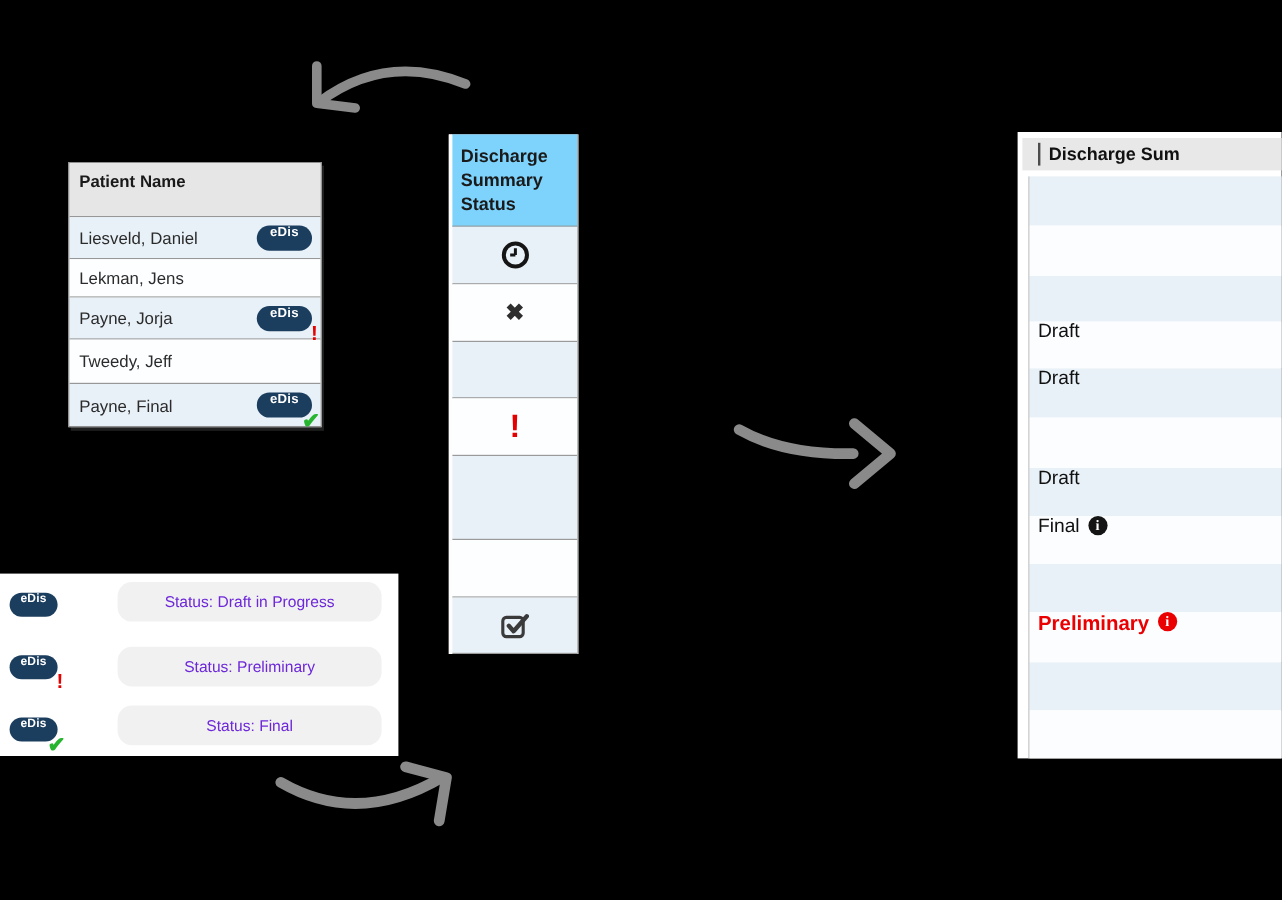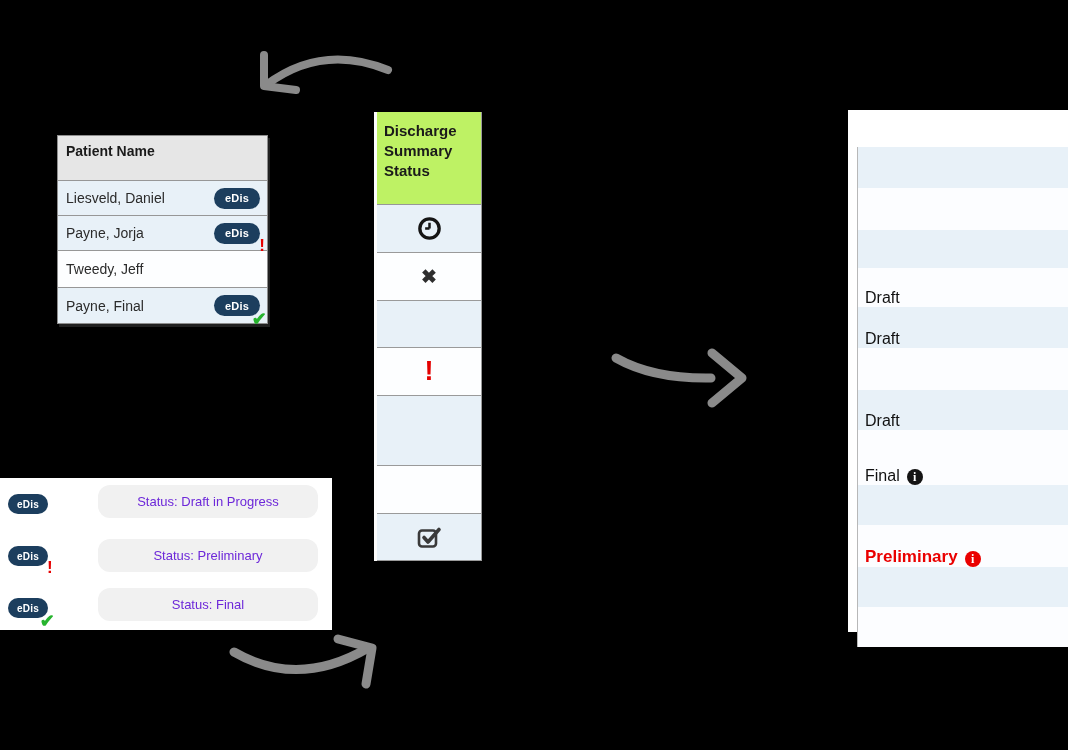--- a/index.html
+++ b/index.html
@@ -20,34 +20,34 @@
   }
   .prow {
     display: flex; align-items: center; padding: 0 7px 0 8px;
     border-bottom: 1px solid #979797; font-size: 14px; color: #2b2b2b;
     background: #fdfeff;
   }
   .prow:last-child { border-bottom: none; }
   .blue { background: #e8f1f8 !important; }
   .pname { flex: 1; }
   .edis {
-    display: inline-flex; align-items: center; justify-content: center;
+    display: inline-flex; align-items: flex-start; justify-content: center;
     background: #1c3e5e; color: #fff; font-size: 11px; font-weight: bold;
     border-radius: 12px; height: 21px; padding: 0 11px; position: relative;
     letter-spacing: .2px;
   }
   .edis.sm { height: 20px; font-size: 10px; padding: 0 9px; }
   .marker { position: absolute; font-weight: 800; line-height: 1; }
   .marker.red   { color: #e60000; right: -5px; bottom: -10px; font-size: 17px; }
   .marker.green { color: #27b42e; right: -7px; bottom: -12px; font-size: 18px; }
 
   
   #status { left: 374px; top: 112px; width: 108px; border-left: 3px solid #fdfdfd; border-right: 1px solid #9a9a9a; }
   #status .thead {
-    height: 93px; background: #bef264; border-bottom: 1px solid #979797;
+    height: 77px; background: #7dd3fc; border-bottom: 1px solid #979797;
     font-weight: bold; font-size: 15px; line-height: 20px; color: #1a1a1a;
     padding: 9px 6px 0 7px;
   }
   .srow {
     display: flex; align-items: center; justify-content: center;
     border-bottom: 1px solid #9a9a9a; background: #fdfeff;
   }
   .xmark { font-size: 19px; font-weight: bold; color: #2e2e2e; }
   .bang  { font-size: 27px; font-weight: bold; color: #e40000; }
 
@@ -55,21 +55,21 @@
   #summary { left: 848px; top: 110px; width: 220px; height: 522px; }
   #summary .thead {
     position: absolute; left: 4px; right: 0; top: 5px; height: 27px;
     background: #e8e8e8; display: flex; align-items: center;
     font-weight: bold; font-size: 15px; color: #111;
     overflow: hidden; white-space: nowrap;
   }
   .hdr-divider { width: 2px; height: 19px; background: #4c4c4c; margin: 0 7px 0 13px; flex: none; }
   #summary .rows { position: absolute; top: 37px; left: 9px; right: 0; border-left: 1px solid #b8b8b8; }
   .mrow {
-    display: flex; align-items: flex-end; padding-left: 7px;
+    display: flex; align-items: flex-start; padding-left: 7px;
     font-size: 16px; color: #101010; background: #fcfdff;
   }
   .prelim { color: #ea0000; font-weight: bold; font-size: 17px; }
   .info {
     display: inline-flex; width: 16px; height: 16px; border-radius: 50%;
     background: #141414; color: #fff; align-items: center; justify-content: center;
     font-size: 12px; font-weight: bold; font-family: "Liberation Serif", serif;
     margin-left: 7px; line-height: 1; flex: none;
   }
   .info.red { background: #ea0000; }
@@ -93,20 +93,23 @@
 
 <div id="patients" class="panel">
   <div class="thead">Patient Name</div>
 
   <div class="prow blue" style="height:35px">
     <span class="pname">Liesveld, Daniel</span>
     <span class="edis">
       <span>eDis</span>
     </span>
   </div>
+  <div class="prow" style="height:32px">
+    <span class="pname">Lekman, Jens</span>
+  </div>
   <div class="prow blue" style="height:35px">
     <span class="pname">Payne, Jorja</span>
     <span class="edis">
       <span>eDis</span>
       <span class="marker red">!</span>
     </span>
   </div>
   <div class="prow" style="height:37px">
     <span class="pname">Tweedy, Jeff</span>
   </div>
@@ -139,20 +142,24 @@
   <div class="srow" style="height:48px"></div>
   <div class="srow blue" style="height:47px">
     <svg width="28" height="27" viewBox="0 0 28 26">
       <rect x="4" y="6" width="17" height="16" rx="3" stroke="#3a3a3a" stroke-width="2.6" fill="none"></rect>
       <path d="M9 13 L13 17.5 L24 5" stroke="#3a3a3a" stroke-width="3.6" fill="none" stroke-linecap="round" stroke-linejoin="round"></path>
     </svg>
   </div>
 </div>
 
 <div id="summary" class="panel">
+  <div class="thead">
+    <span class="hdr-divider"></span>
+    <span>Discharge Sum</span>
+  </div>
   <div class="rows">
     <div class="mrow blue" style="height:41px">
       <span></span>
       </div>
     <div class="mrow" style="height:42px">
       <span></span>
       </div>
     <div class="mrow blue" style="height:38px">
       <span></span>
       </div>
@@ -161,21 +168,21 @@
       </div>
     <div class="mrow blue" style="height:41px">
       <span>Draft</span>
       </div>
     <div class="mrow" style="height:42px">
       <span></span>
       </div>
     <div class="mrow blue" style="height:40px">
       <span>Draft</span>
       </div>
-    <div class="mrow" style="height:55px">
+    <div class="mrow" style="height:40px">
       <span>Final</span>
       <span class="info">i</span>
       </div>
     <div class="mrow blue" style="height:40px">
       <span></span>
       </div>
     <div class="mrow" style="height:42px">
       <span class="prelim">Preliminary</span>
       <span class="info red">i</span>
       </div>

